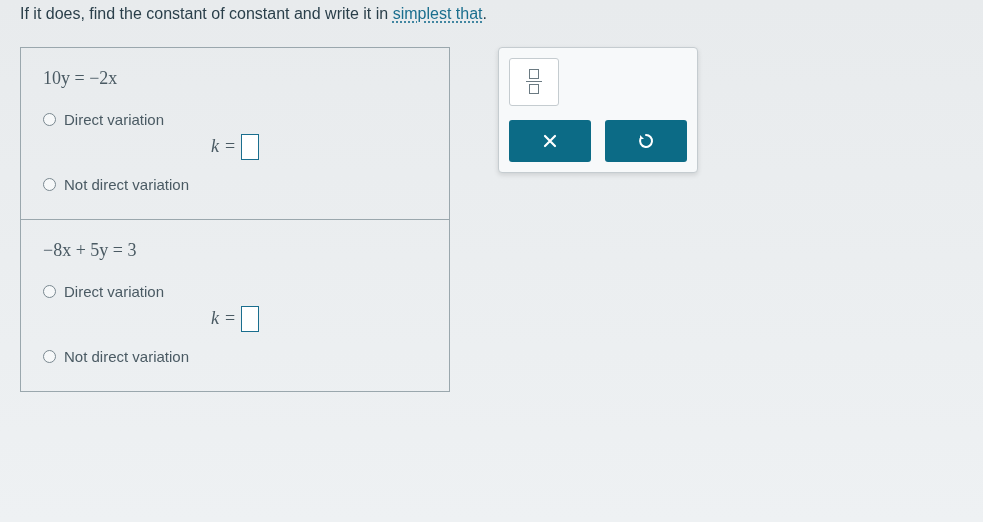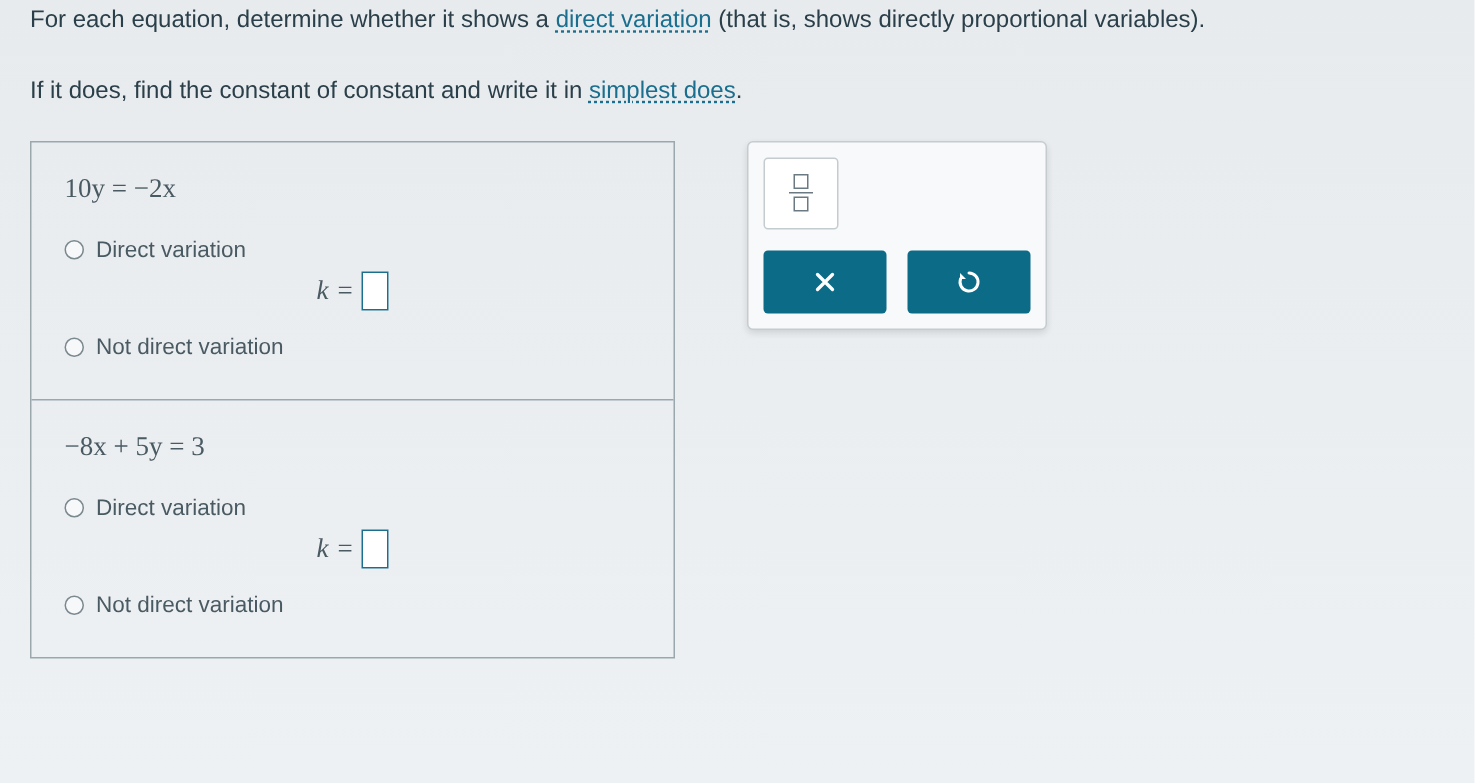--- a/index.html
+++ b/index.html
@@ -131,25 +131,22 @@
       justify-content: center;
       color: #fff;
       cursor: pointer;
     }
     .tool-btn svg { display: block; }
   </style>
 </head>
 <body>
 
 <div class="instructions">
-  <div class="instr-line1">
-    <span>For each equation, determine whether it shows a </span><span class="term">direct variation</span><span> (that is, shows directly proportional variables).</span>
-  </div>
   <div>
-    <span>If it does, find the constant of constant and write it in </span><span class="term">simplest does</span><span>.</span>
+    <span>If it does, find the constant of constant and write it in </span><span class="term">simplest that</span><span>.</span>
   </div>
 </div>
 
 <div class="panel-wrap">
   <div class="equations-panel">
 
     <div class="eq-block">
       <div class="eq-text">10y = −2x</div>
       <div class="radio-row">
         <span class="radio-circle"></span>

